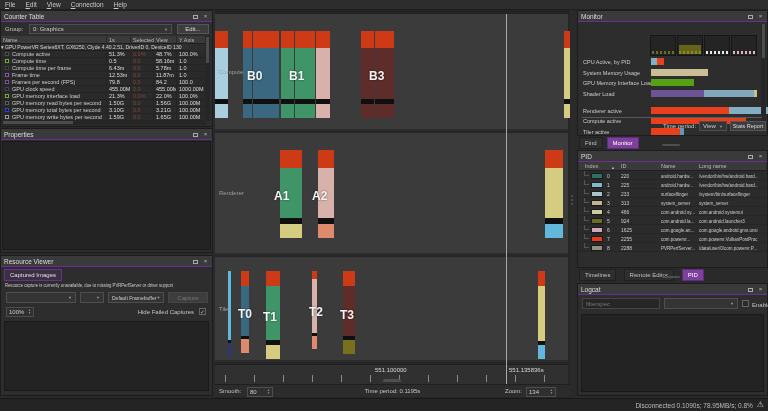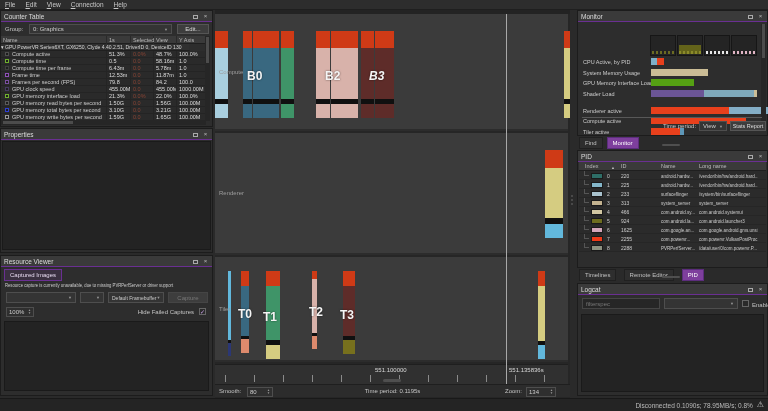--- a/index.html
+++ b/index.html
@@ -316,55 +316,69 @@
             <div class="seg" style="height: 5px; background: rgb(16, 16, 16);"></div>
             <div class="seg" style="height: 14px; background: rgb(57, 104, 128);"></div>
             <span class="bar-label" style="left: -6px;">B0</span>
           </div>
           <div class="bar" style="left: 66px; width: 13px; top: 17px;">
             <div class="seg" style="height: 17px; background: rgb(207, 58, 22);"></div>
             <div class="seg" style="height: 51px; background: rgb(63, 148, 104);"></div>
             <div class="seg" style="height: 5px; background: rgb(16, 16, 16);"></div>
             <div class="seg" style="height: 14px; background: rgb(63, 148, 104);"></div>
           </div>
+          <div class="bar" style="left: 80px; width: 20px; top: 17px;">
+            <div class="seg" style="height: 17px; background: rgb(207, 58, 22);"></div>
+            <div class="seg" style="height: 51px; background: rgb(63, 148, 104);"></div>
+            <div class="seg" style="height: 5px; background: rgb(16, 16, 16);"></div>
+            <div class="seg" style="height: 14px; background: rgb(63, 148, 104);"></div>
+            <span class="bar-label" style="left: -6px;">B1</span>
+          </div>
           <div class="bar" style="left: 101px; width: 14px; top: 17px;">
             <div class="seg" style="height: 17px; background: rgb(207, 58, 22);"></div>
             <div class="seg" style="height: 51px; background: rgb(216, 178, 170);"></div>
             <div class="seg" style="height: 5px; background: rgb(16, 16, 16);"></div>
             <div class="seg" style="height: 14px; background: rgb(216, 178, 170);"></div>
           </div>
-          <div class="bar" style="left: 116px; width: 27px; top: 17px;">
-            <div class="seg" style="height: 17px; background: rgb(207, 58, 22);"></div>
-            <div class="seg" style="height: 51px; background: rgb(216, 178, 170);"></div>
-            <div class="seg" style="height: 5px; background: rgb(16, 16, 16);"></div>
-            <div class="seg" style="height: 14px; background: rgb(216, 178, 170);"></div>
-            <span class="bar-label" style="left: -6px;">B2</span>
-          </div>
           <div class="bar" style="left: 146px; width: 13px; top: 17px;">
             <div class="seg" style="height: 17px; background: rgb(207, 58, 22);"></div>
             <div class="seg" style="height: 51px; background: rgb(94, 44, 41);"></div>
             <div class="seg" style="height: 5px; background: rgb(16, 16, 16);"></div>
             <div class="seg" style="height: 14px; background: rgb(94, 44, 41);"></div>
           </div>
-          <div class="bar" style="left: 160px; width: 19px; top: 17px; font-style: italic;">
+          <div class="bar" style="left: 160px; width: 19px; top: 17px;">
             <div class="seg" style="height: 17px; background: rgb(207, 58, 22);"></div>
             <div class="seg" style="height: 51px; background: rgb(94, 44, 41);"></div>
             <div class="seg" style="height: 5px; background: rgb(16, 16, 16);"></div>
             <div class="seg" style="height: 14px; background: rgb(94, 44, 41);"></div>
             <span class="bar-label" style="left: -6px;">B3</span>
           </div>
           <div class="bar" style="left: 349px; width: 6px; top: 17px;">
             <div class="seg" style="height: 17px; background: rgb(207, 58, 22);"></div>
             <div class="seg" style="height: 51px; background: rgb(213, 204, 129);"></div>
             <div class="seg" style="height: 5px; background: rgb(16, 16, 16);"></div>
             <div class="seg" style="height: 14px; background: rgb(213, 204, 129);"></div>
           </div>
         </div>
         <div class="track" style="top: 123px; height: 122px;">
           <span class="track-label">Renderer</span>
+          <div class="bar" style="left: 65px; width: 22px; top: 17px;">
+            <div class="seg" style="height: 18px; background: rgb(207, 58, 22);"></div>
+            <div class="seg" style="height: 50px; background: rgb(63, 148, 104);"></div>
+            <div class="seg" style="height: 6px; background: rgb(16, 16, 16);"></div>
+            <div class="seg" style="height: 14px; background: rgb(213, 204, 129);"></div>
+            <span class="bar-label" style="left: -6px;">A1</span>
+          </div>
+          <div class="bar" style="left: 103px; width: 16px; top: 17px;">
+            <div class="seg" style="height: 18px; background: rgb(207, 58, 22);"></div>
+            <div class="seg" style="height: 50px; background: rgb(216, 178, 170);"></div>
+            <div class="seg" style="height: 6px; background: rgb(16, 16, 16);"></div>
+            <div class="seg" style="height: 14px; background: rgb(221, 138, 109);"></div>
+            <span class="bar-label" style="left: -6px;">A2</span>
+          </div>
           <div class="bar" style="left: 330px; width: 18px; top: 17px;">
             <div class="seg" style="height: 18px; background: rgb(207, 58, 22);"></div>
             <div class="seg" style="height: 50px; background: rgb(213, 204, 129);"></div>
             <div class="seg" style="height: 6px; background: rgb(16, 16, 16);"></div>
             <div class="seg" style="height: 14px; background: rgb(98, 184, 220);"></div>
           </div>
         </div>
         <div class="track" style="top: 247px; height: 105px;">
           <span class="track-label">Tiler</span>
           <div class="bar" style="left: 13px; width: 3px; top: 14px;">

